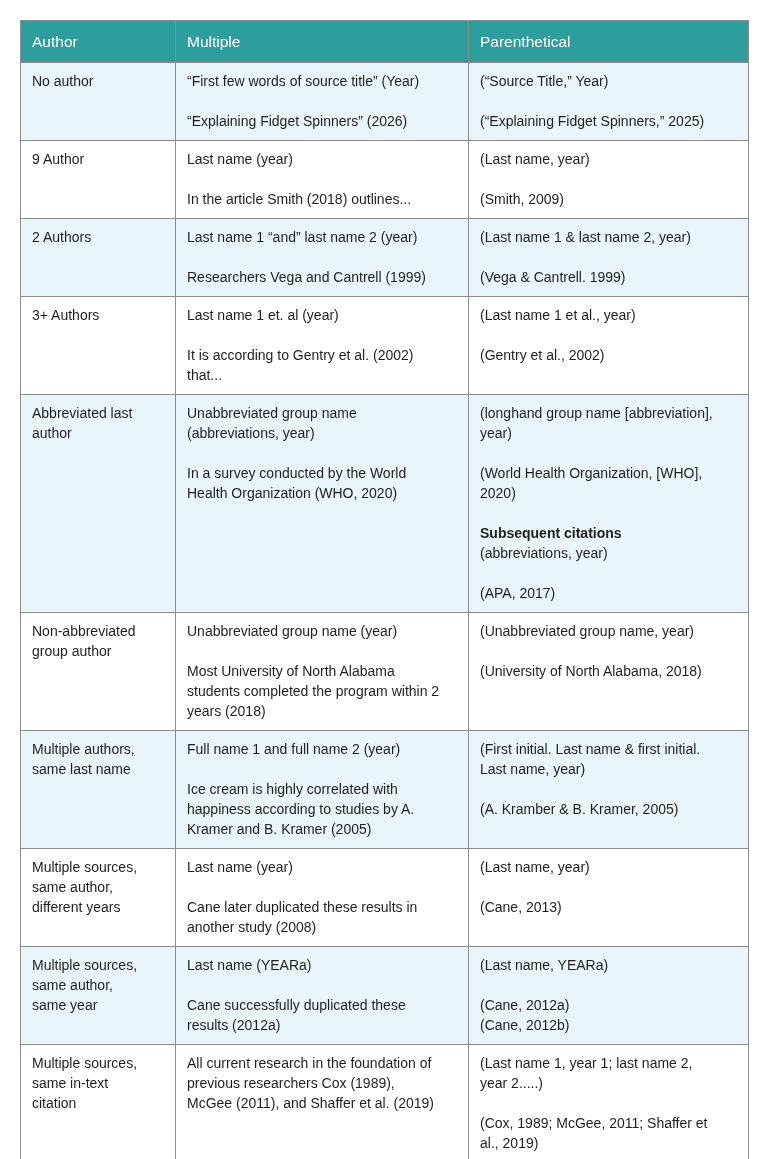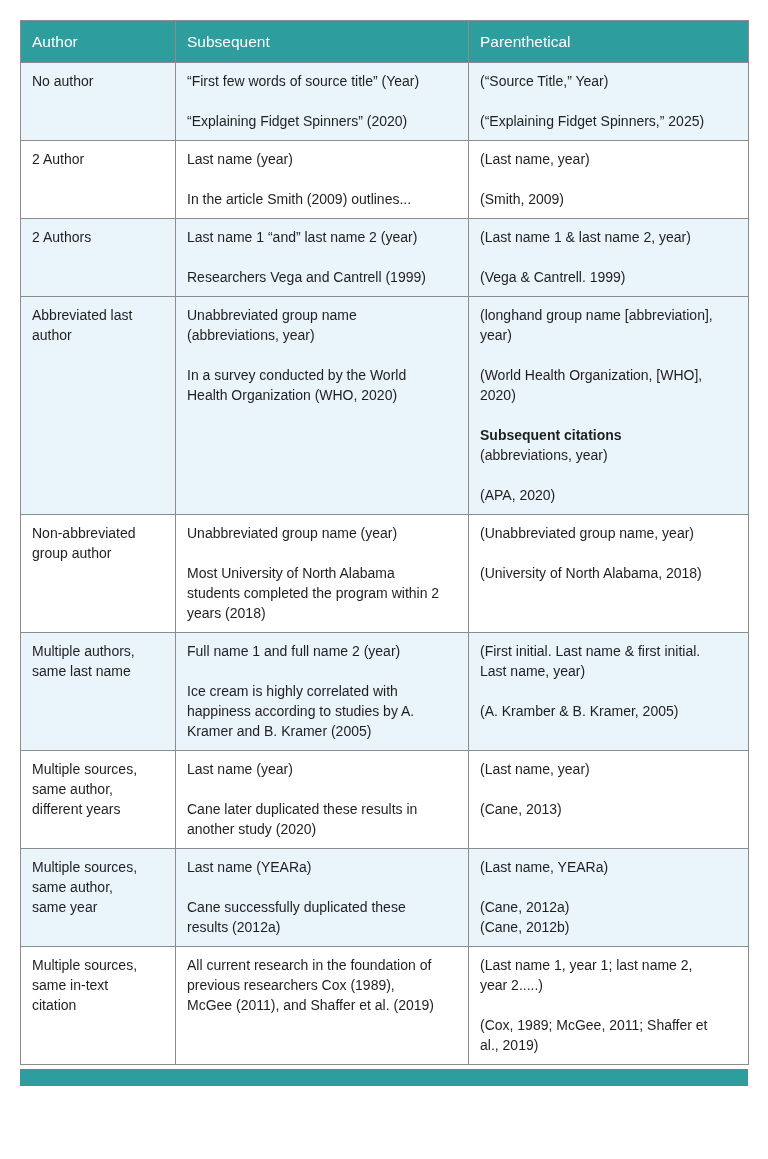--- a/index.html
+++ b/index.html
@@ -64,69 +64,80 @@
 <div class="page">
   <table class="citation">
     <colgroup>
       <col style="width:155px">
       <col style="width:293px">
       <col style="width:280px">
     </colgroup>
     <thead>
       <tr>
         <th>Author</th>
-        <th>Subsequent</th>
+        <th>Multiple</th>
         <th>Parenthetical</th>
       </tr>
     </thead>
     <tbody>
         <tr class="alt">
           <td>No author</td>
           <td>
             <p class="para"><span>“First few words of source title” (Year)</span></p>
-            <p class="para"><span>“Explaining Fidget Spinners” (2020)</span></p>
+            <p class="para"><span>“Explaining Fidget Spinners” (2026)</span></p>
           </td>
           <td>
             <p class="para"><span>(“Source Title,” Year)</span></p>
             <p class="para"><span>(“Explaining Fidget Spinners,” 2025)</span></p>
           </td>
         </tr>
         <tr>
-          <td>2 Author</td>
+          <td>9 Author</td>
           <td>
             <p class="para"><span>Last name (year)</span></p>
-            <p class="para"><span>In the article Smith (2009) outlines...</span></p>
+            <p class="para"><span>In the article Smith (2018) outlines...</span></p>
           </td>
           <td>
             <p class="para"><span>(Last name, year)</span></p>
             <p class="para"><span>(Smith, 2009)</span></p>
           </td>
         </tr>
         <tr class="alt">
           <td>2 Authors</td>
           <td>
             <p class="para"><span>Last name 1 “and” last name 2 (year)</span></p>
             <p class="para"><span>Researchers Vega and Cantrell (1999)</span></p>
           </td>
           <td>
             <p class="para"><span>(Last name 1 &amp; last name 2, year)</span></p>
             <p class="para"><span>(Vega &amp; Cantrell. 1999)</span></p>
           </td>
         </tr>
+        <tr>
+          <td>3+ Authors</td>
+          <td>
+            <p class="para"><span>Last name 1 et. al (year)</span></p>
+            <p class="para"><span>It is according to Gentry et al. (2002) that...</span></p>
+          </td>
+          <td>
+            <p class="para"><span>(Last name 1 et al., year)</span></p>
+            <p class="para"><span>(Gentry et al., 2002)</span></p>
+          </td>
+        </tr>
         <tr class="alt">
           <td>Abbreviated last author</td>
           <td>
             <p class="para"><span>Unabbreviated group name (abbreviations, year)</span></p>
             <p class="para"><span>In a survey conducted by the World Health Organization (WHO, 2020)</span></p>
           </td>
           <td>
             <p class="para"><span>(longhand group name [abbreviation], year)</span></p>
             <p class="para"><span>(World Health Organization, [WHO], 2020)</span></p>
             <p class="para"><span class="bold">Subsequent citations</span><br><span>(abbreviations, year)</span></p>
-            <p class="para"><span>(APA, 2020)</span></p>
+            <p class="para"><span>(APA, 2017)</span></p>
           </td>
         </tr>
         <tr>
           <td>Non-abbreviated group author</td>
           <td>
             <p class="para"><span>Unabbreviated group name (year)</span></p>
             <p class="para"><span>Most University of North Alabama students completed the program within 2 years (2018)</span></p>
           </td>
           <td>
             <p class="para"><span>(Unabbreviated group name, year)</span></p>
@@ -141,21 +152,21 @@
           </td>
           <td>
             <p class="para"><span>(First initial. Last name &amp; first initial. Last name, year)</span></p>
             <p class="para"><span>(A. Kramber &amp; B. Kramer, 2005)</span></p>
           </td>
         </tr>
         <tr>
           <td>Multiple sources, same author, different years</td>
           <td>
             <p class="para"><span>Last name (year)</span></p>
-            <p class="para"><span>Cane later duplicated these results in another study (2020)</span></p>
+            <p class="para"><span>Cane later duplicated these results in another study (2008)</span></p>
           </td>
           <td>
             <p class="para"><span>(Last name, year)</span></p>
             <p class="para"><span>(Cane, 2013)</span></p>
           </td>
         </tr>
         <tr class="alt">
           <td>Multiple sources, same author, same year</td>
           <td>
             <p class="para"><span>Last name (YEARa)</span></p>

